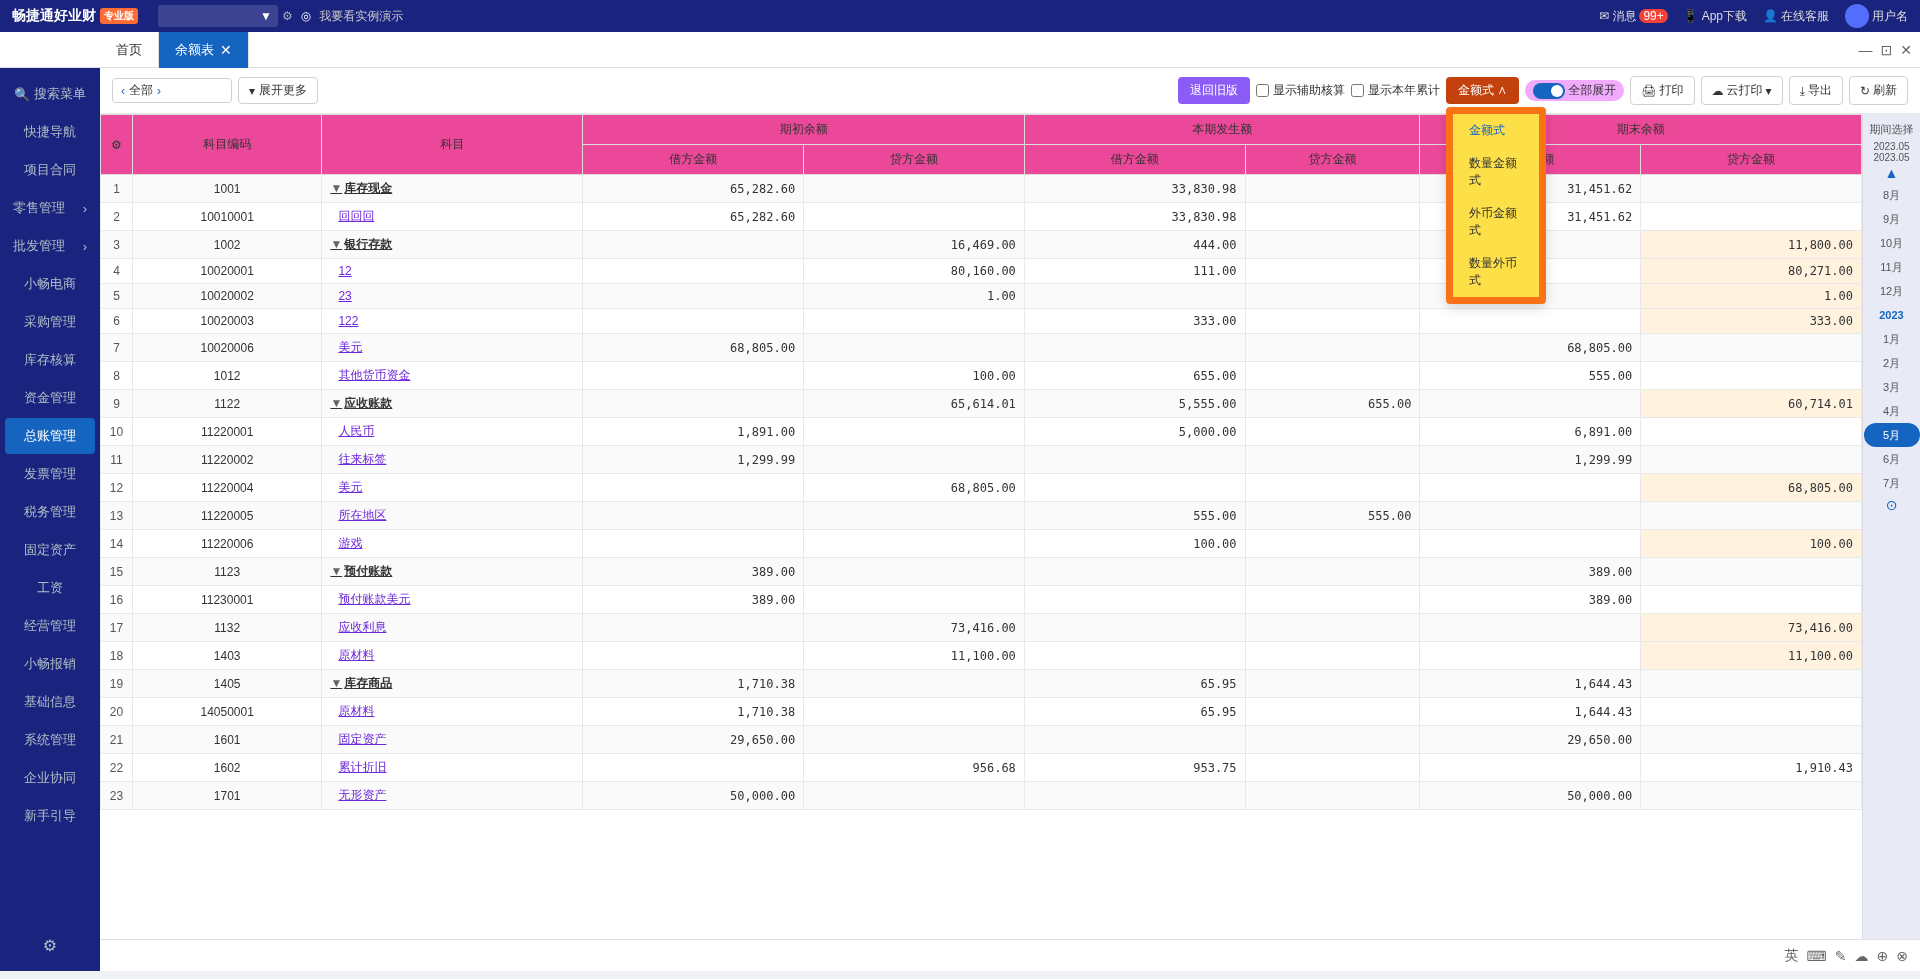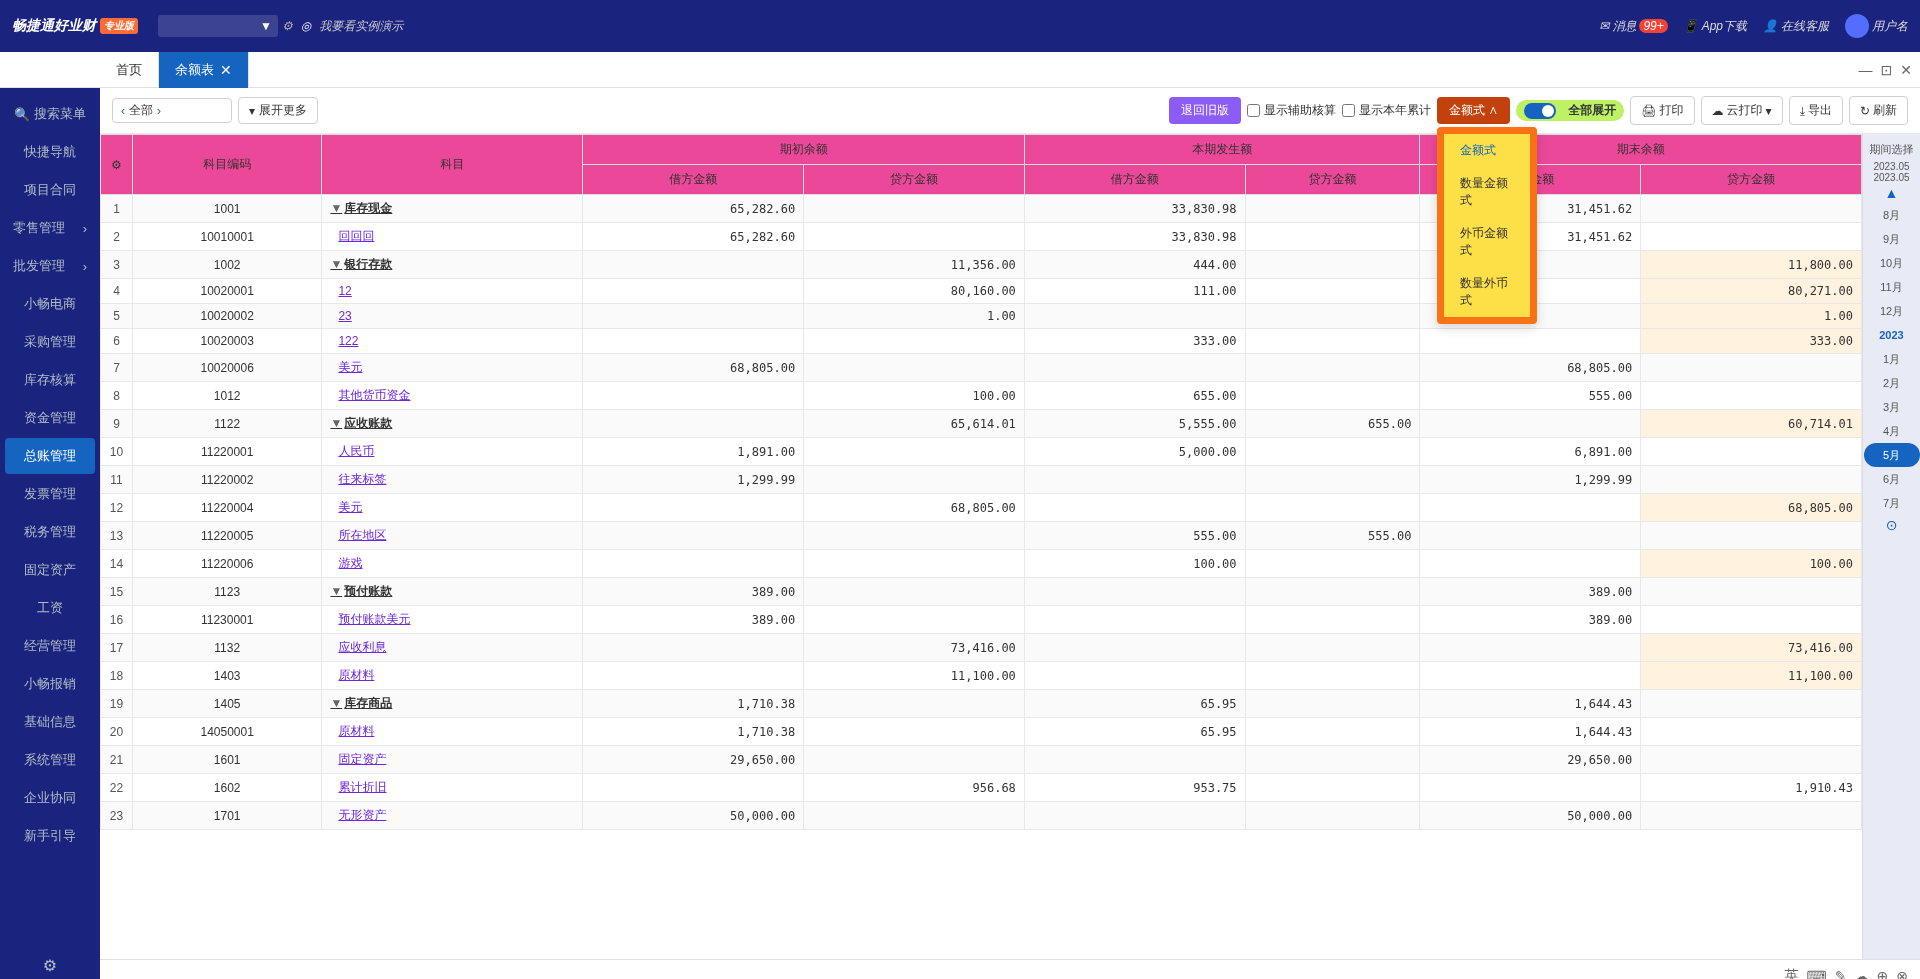--- a/index.html
+++ b/index.html
@@ -1,27 +1,26 @@
 <!DOCTYPE html>
 <html><head>
   <meta charset="utf-8">
   <style>
     * { box-sizing: border-box; margin: 0; padding: 0; }
     body { font-family: 'Microsoft YaHei', Arial, sans-serif; font-size: 12px; background: #f0f2f5; color: #333; overflow: hidden; height: 979px; }
 
     
     .top-bar {
-      height: 52px;
+      height: 32px;
       background: #1a237e;
       display: flex;
       align-items: center;
       padding: 0 12px;
       color: #fff;
       justify-content: space-between;
-      font-style: italic;
     }
     .top-bar-left { display: flex; align-items: center; gap: 8px; }
     .top-bar-logo { font-size: 14px; font-weight: bold; color: #fff; display: flex; align-items: center; gap: 4px; }
     .top-bar-logo .version-badge { font-size: 10px; background: #ff6b35; padding: 1px 4px; border-radius: 3px; }
     .top-bar-center { display: flex; align-items: center; gap: 8px; font-size: 12px; color: #ccc; }
     .top-bar-right { display: flex; align-items: center; gap: 16px; font-size: 12px; }
     .top-bar-right .btn-item { display: flex; align-items: center; gap: 3px; cursor: pointer; color: #ddd; }
     .badge-red { background: #f44336; color: #fff; border-radius: 10px; padding: 0 4px; font-size: 12px; }
 
     
@@ -142,21 +141,21 @@
     }
     .toolbar-right { margin-left: auto; display: flex; align-items: center; gap: 6px; }
     .btn-go-back { background: #8b5cf6; color: #fff; border: none; padding: 5px 12px; border-radius: 4px; cursor: pointer; font-size: 12px; }
     .checkbox-label { display: flex; align-items: center; gap: 4px; font-size: 12px; cursor: pointer; }
     .checkbox-label input { cursor: pointer; }
     .btn-amount-style {
       background: #c2410c; color: #fff; border: none; padding: 5px 12px; border-radius: 4px; cursor: pointer; font-size: 12px;
       display: flex; align-items: center; gap: 4px; position: relative;
     }
     .toggle-group {
-      display: flex; align-items: center; gap: 12px; background: #bef264; border-radius: 16px; padding: 2px 8px; font-weight: bold;
+      display: flex; align-items: center; gap: 3px; background: #f0abfc; border-radius: 16px; padding: 2px 8px;
     }
     .toggle-switch {
       width: 32px; height: 16px; background: #1565c0; border-radius: 8px; position: relative; cursor: pointer;
     }
     .toggle-switch::after {
       content: ''; position: absolute; width: 12px; height: 12px; background: #fff; border-radius: 50%; top: 2px; right: 2px;
     }
     .toolbar-btn {
       display: flex; align-items: center; gap: 3px; padding: 5px 10px; border: 1px solid #d0d0d0; border-radius: 4px; cursor: pointer; background: #fff; font-size: 12px;
     }
@@ -501,21 +500,21 @@
                 <td class="amount-col">33,830.98</td>
                 <td class="amount-col"></td>
                 <td class="amount-col">31,451.62</td>
                 <td class="amount-col"></td>
               </tr>
               <tr>
                 <td class="num-col">3</td>
                 <td class="code-col">1002</td>
                 <td class="name-col bold"><span style="color:#666;margin-right:2px;">▼</span>银行存款</td>
                 <td class="amount-col"></td>
-                <td class="amount-col">11,356.00</td>
+                <td class="amount-col">16,469.00</td>
                 <td class="amount-col">444.00</td>
                 <td class="amount-col"></td>
                 <td class="amount-col"></td>
                 <td class="amount-highlight">11,800.00</td>
               </tr>
               <tr>
                 <td class="num-col">4</td>
                 <td class="code-col">10020001</td>
                 <td class="name-col indent">12</td>
                 <td class="amount-col"></td>

